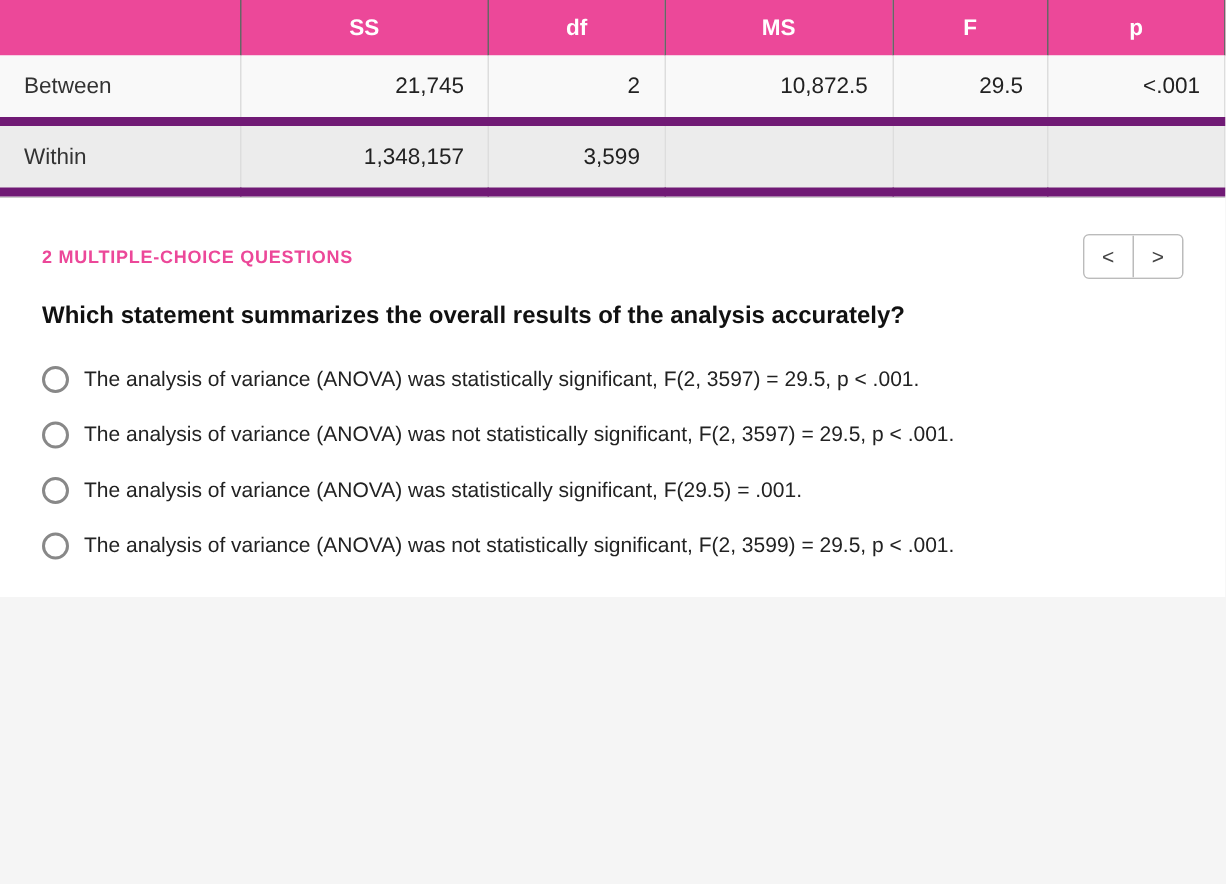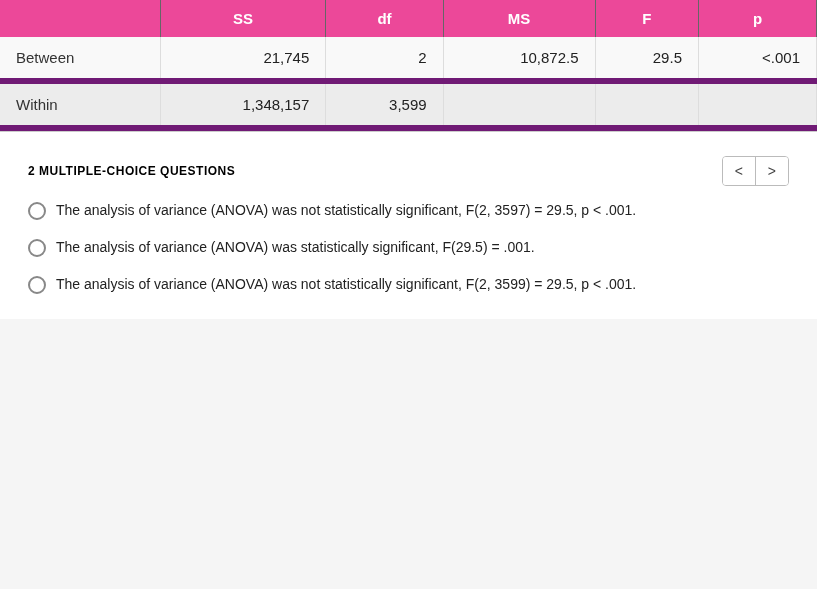--- a/index.html
+++ b/index.html
@@ -75,21 +75,21 @@
 
     .question-header {
       display: flex;
       justify-content: space-between;
       align-items: center;
       margin-bottom: 14px;
     }
 
     .question-label {
       font-size: 12px;
-      color: #000000;
+      color: #ec4899;
       font-weight: bold;
       letter-spacing: 0.5px;
       text-transform: uppercase;
     }
 
     .nav-buttons {
       display: flex;
       border: 1px solid #bbb;
       border-radius: 4px;
       overflow: hidden;
@@ -186,22 +186,27 @@
 
 <div class="question-section">
   <div class="question-header">
     <span class="question-label">2 MULTIPLE-CHOICE QUESTIONS</span>
     <div class="nav-buttons">
       <button class="nav-btn">&lt;</button>
       <button class="nav-btn">&gt;</button>
     </div>
   </div>
 
+  <div class="question-text">Which statement summarizes the overall results of the analysis accurately?</div>
 
   <ul class="options-list">
+    <li class="option-item">
+      <div class="option-radio"></div>
+      <span class="option-text">The analysis of variance (ANOVA) was statistically significant, F(2, 3597) = 29.5, p &lt; .001.</span>
+    </li>
     <li class="option-item">
       <div class="option-radio"></div>
       <span class="option-text">The analysis of variance (ANOVA) was not statistically significant, F(2, 3597) = 29.5, p &lt; .001.</span>
     </li>
     <li class="option-item">
       <div class="option-radio"></div>
       <span class="option-text">The analysis of variance (ANOVA) was statistically significant, F(29.5) = .001.</span>
     </li>
     <li class="option-item">
       <div class="option-radio"></div>

